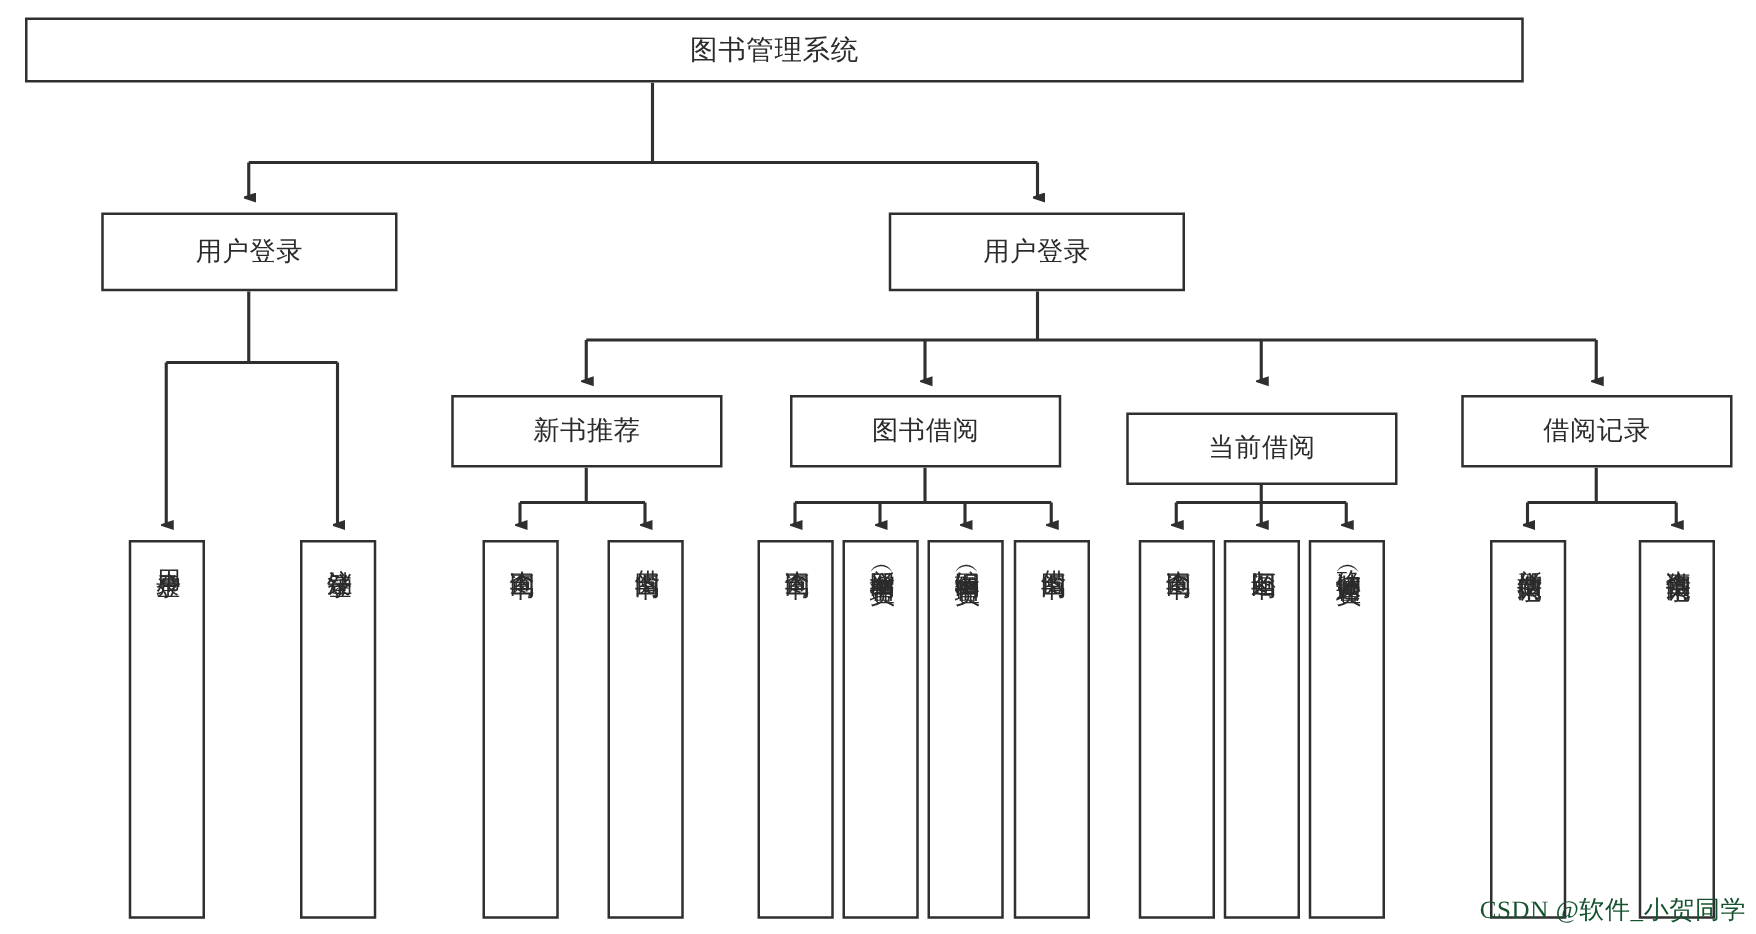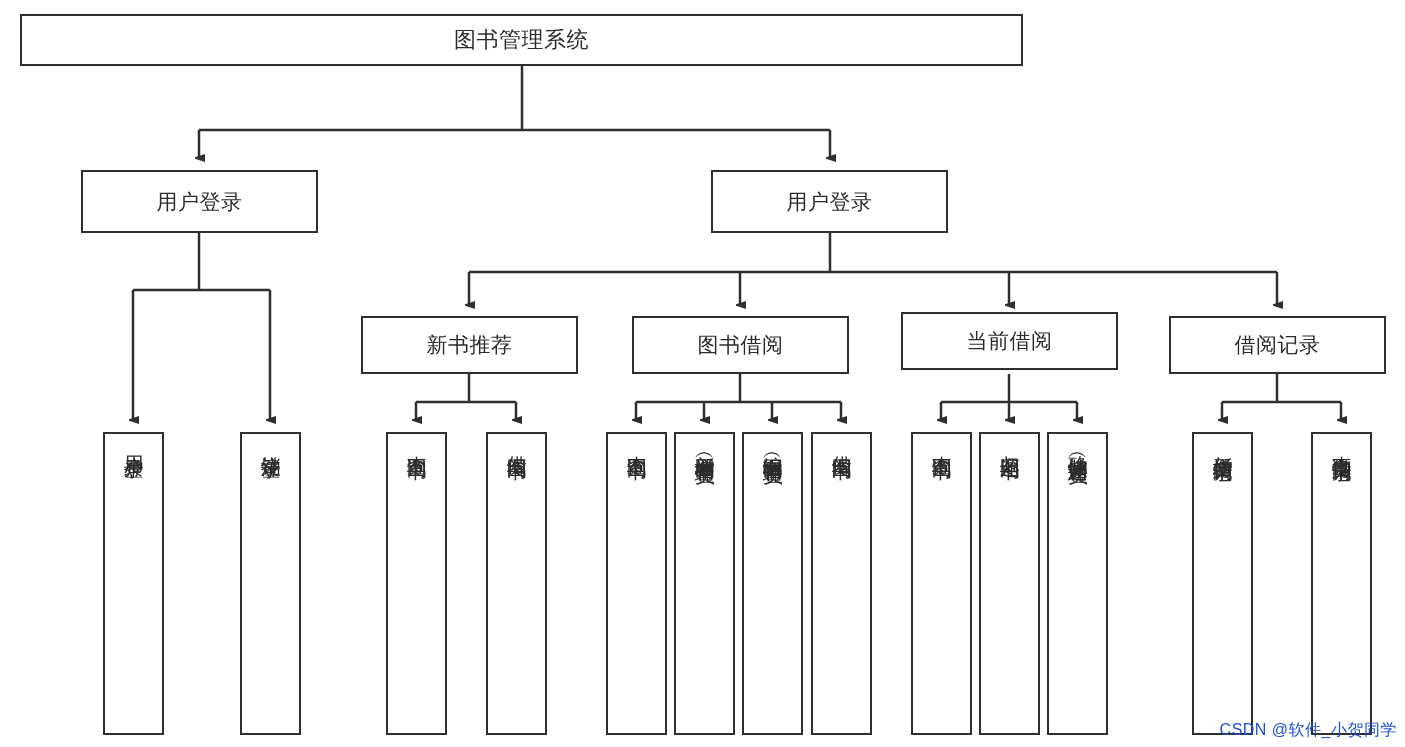--- a/index.html
+++ b/index.html
@@ -54,24 +54,25 @@
     font-size: 20px;
     line-height: 1.38;
     letter-spacing: 1.5px;
     color: #2b2b2b;
     white-space: nowrap;
   }
   .watermark {
     position: absolute;
     right: 8px;
     bottom: 6px;
-    font-size: 16px;
-    color: #1d4ed8;
+    font-size: 20px;
+    color: #14532d;
     letter-spacing: 0.5px;
     white-space: nowrap;
+    font-family: Liberation Serif, serif;
   }
 </style>
 </head>
 <body>
 
 <div id="canvas">
 
   <svg class="wires" viewBox="0 0 1405 747">
     <defs>
       <marker id="arrow" markerWidth="10" markerHeight="10" refX="4" refY="6" orient="auto" markerUnits="userSpaceOnUse">
@@ -115,41 +116,41 @@
       <line x1="1009" y1="402" x2="1009" y2="420" marker-end="url(#arrow)"></line>
       <line x1="1077" y1="402" x2="1077" y2="420" marker-end="url(#arrow)"></line>
 
       <line x1="1277" y1="374" x2="1277" y2="402"></line>
       <line x1="1222" y1="402" x2="1341" y2="402"></line>
       <line x1="1222" y1="402" x2="1222" y2="420" marker-end="url(#arrow)"></line>
       <line x1="1341" y1="402" x2="1341" y2="420" marker-end="url(#arrow)"></line>
     </g>
   </svg>
 
-  <div class="node horiz root" style="left:20px; top:14px; width:1003px; height:52px;">
+  <div class="node horiz root" style="left:20px; top:14px; width:1199px; height:52px;">
     <span>图书管理系统</span>
   </div>
 
   <div class="node horiz" style="left:81px; top:170px; width:237px; height:63px;">
     <span>用户登录</span>
   </div>
 
   <div class="node horiz" style="left:711px; top:170px; width:237px; height:63px;">
     <span>用户登录</span>
   </div>
 
   <div class="node horiz" style="left:632px; top:316px; width:217px; height:58px;">
     <span>图书借阅</span>
   </div>
 
   <div class="node horiz" style="left:361px; top:316px; width:217px; height:58px;">
     <span>新书推荐</span>
   </div>
 
-  <div class="node horiz" style="left:901px; top:312px; width:217px; height:58px;">
+  <div class="node horiz" style="left:901px; top:330px; width:217px; height:58px;">
     <span>当前借阅</span>
   </div>
 
   <div class="node horiz" style="left:1169px; top:316px; width:217px; height:58px;align-items:center;">
     <span>借阅记录</span>
   </div>
 
   <div class="node vert" style="left:103px; top:432px; width:61px; height:303px;">
     <span class="vlabel">用户登录</span>
   </div>

